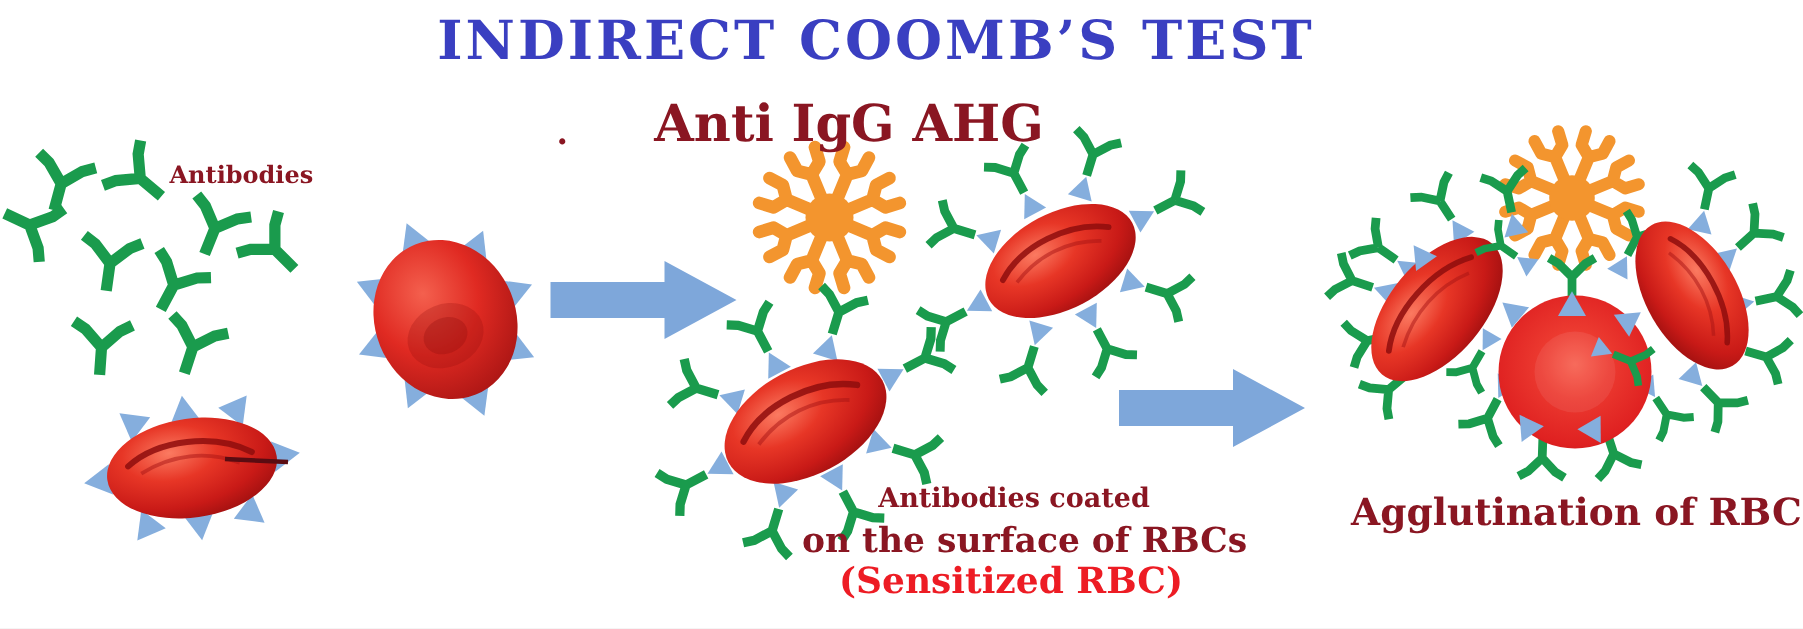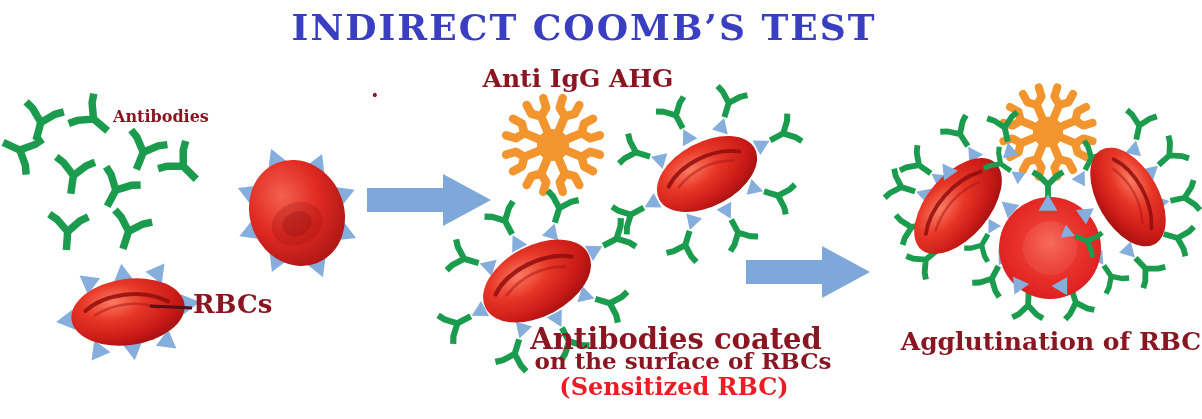--- a/index.html
+++ b/index.html
@@ -12,22 +12,22 @@
     position:relative; width:1202px; height:419px; overflow:hidden;
     background:var(--background);
     font-family:"DejaVu Serif","Liberation Serif",serif;
   }
   .canvas svg{position:absolute;left:0;top:0;}
   .lbl{position:absolute;color:var(--maroon);font-weight:bold;white-space:nowrap;line-height:1.05;}
   .centered{transform:translateX(-50%);}
   .title{color:var(--title-blue);font-size:36px;letter-spacing:2px;top:9px;left:584px;}
   .antibodies-lbl{left:113px;top:109px;font-size:16px;}
   .rbcs-lbl{left:193px;top:291px;font-size:26px;}
-  .ahg-lbl{left:578px;top:66px;font-size:25px;}
-  .cap1{left:676px;top:324px;font-size:29px;}
+  .ahg-lbl{left:566px;top:66px;font-size:34px;}
+  .cap1{left:676px;top:324px;font-size:18px;}
   .cap2{left:683px;top:349px;font-size:23px;}
   .cap3{left:674px;top:374px;font-size:24px;color:var(--bright-red);}
   .agg-lbl{left:1058px;top:329px;font-size:25px;}
   .stray{left:371px;top:78px;font-size:22px;}
   .st-green{stroke:var(--antibody-green);fill:none;stroke-width:6.5;}
   .f-blue{fill:var(--antigen-blue);}
   .f-arrow{fill:var(--arrow-blue);}
   .f-orange{fill:var(--ahg-orange);}
   .st-orange{stroke:var(--ahg-orange);fill:none;stroke-width:8.5;stroke-linecap:round;stroke-linejoin:round;}
 </style>
@@ -273,20 +273,19 @@
     <use href="#tri" transform="translate(947,170) rotate(-35) scale(1.0)"></use>
     <use href="#abt" transform="translate(980,248) rotate(-150) scale(0.8)"></use>
     <use href="#abt" transform="translate(998,162) rotate(-55) scale(0.78)"></use>
     <use href="#abt" transform="translate(1090,242) rotate(112) scale(0.78)"></use>
   </g>
 </svg>
 
 <div class="lbl title centered">INDIRECT COOMB’S TEST</div>
 <div class="lbl stray">.</div>
 <div class="lbl antibodies-lbl">Antibodies</div>
-<div class="lbl rbcs-lbl">RBCs</div>
 <div class="lbl ahg-lbl centered">Anti IgG AHG</div>
 <div class="lbl cap1 centered">Antibodies coated</div>
 <div class="lbl cap3 centered">(Sensitized RBC)</div>
 <div class="lbl cap2 centered">on the surface of RBCs</div>
 <div class="lbl agg-lbl centered">Agglutination of RBCs</div>
 
 </div>
 
 </body></html>

